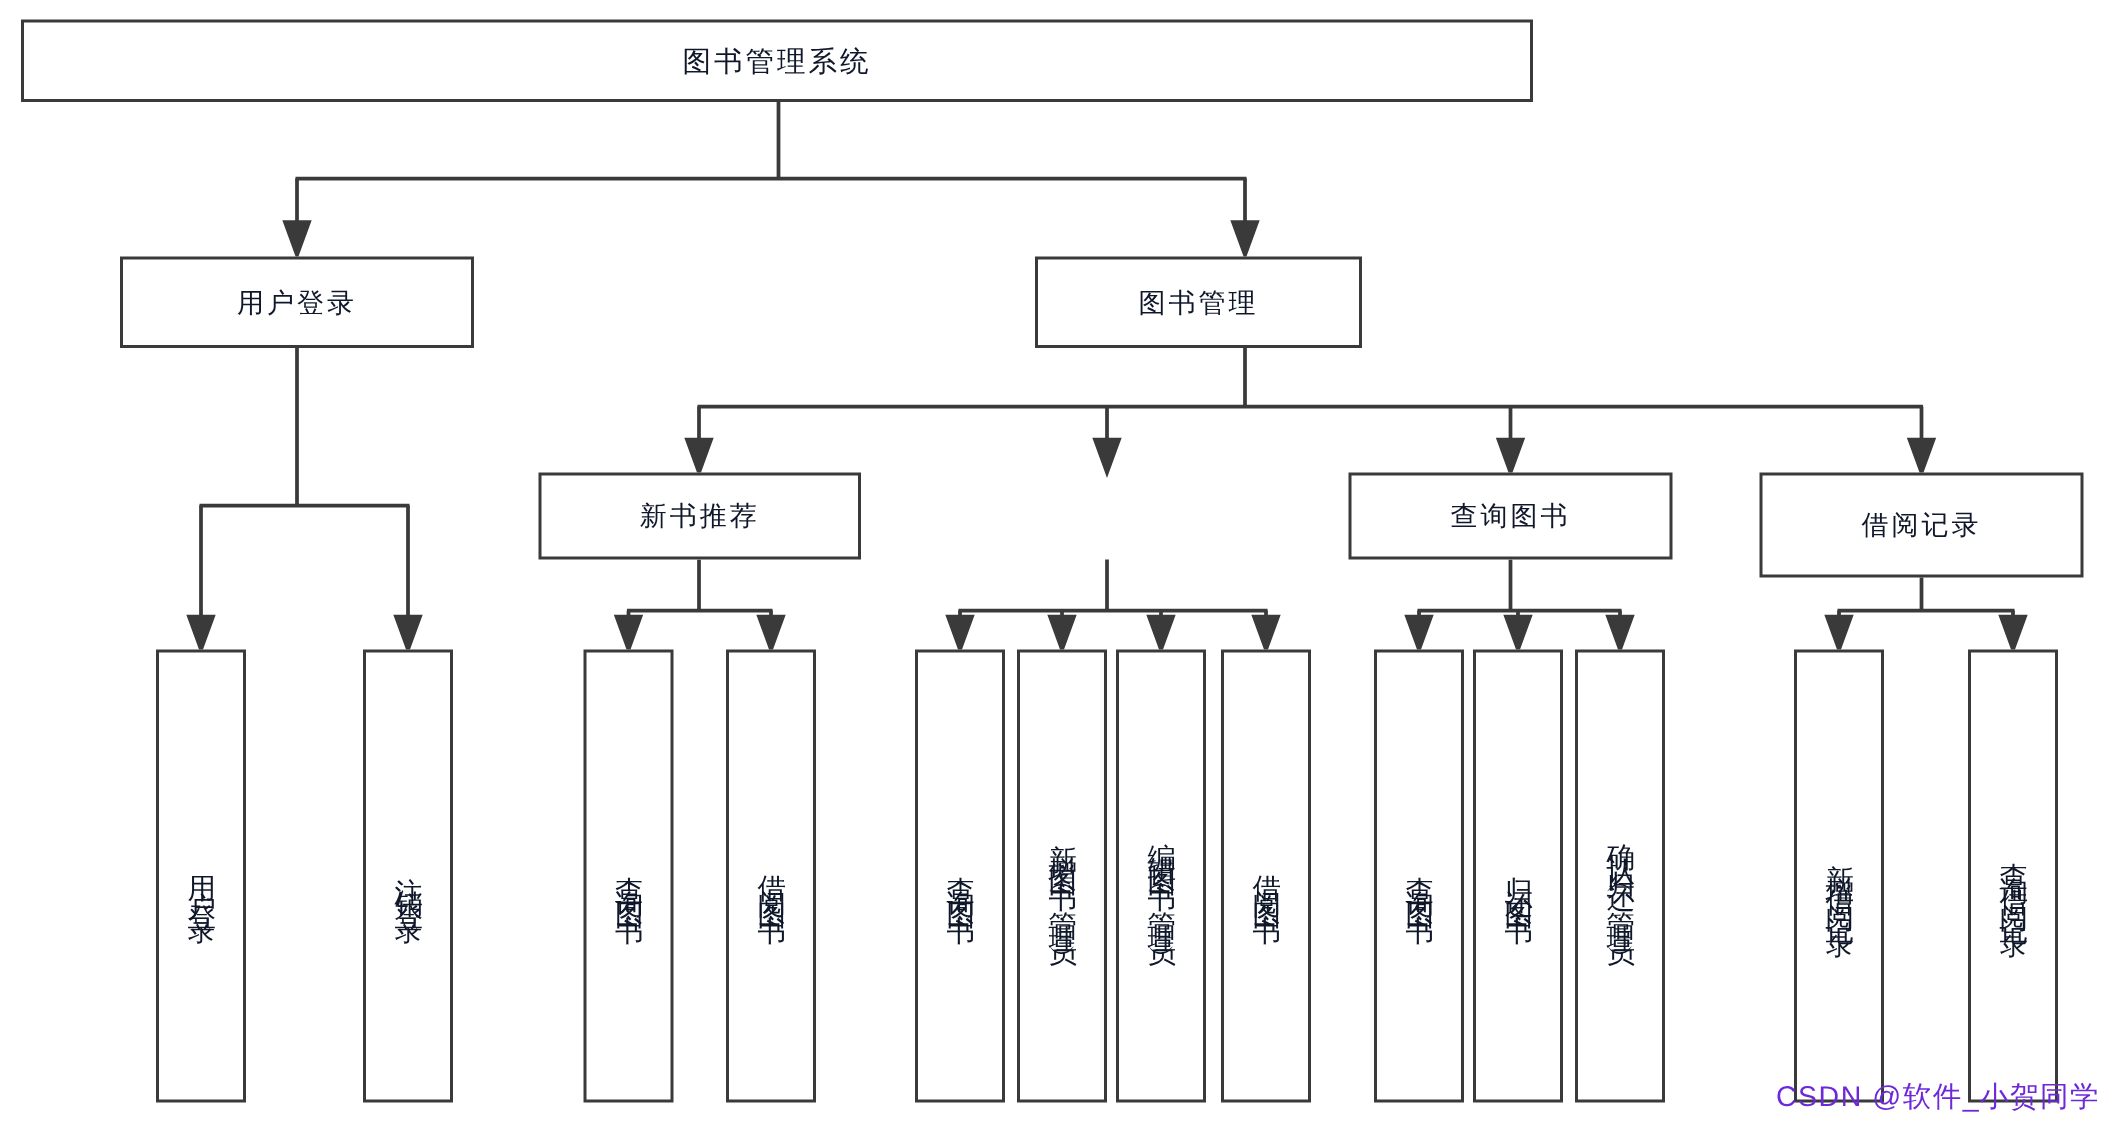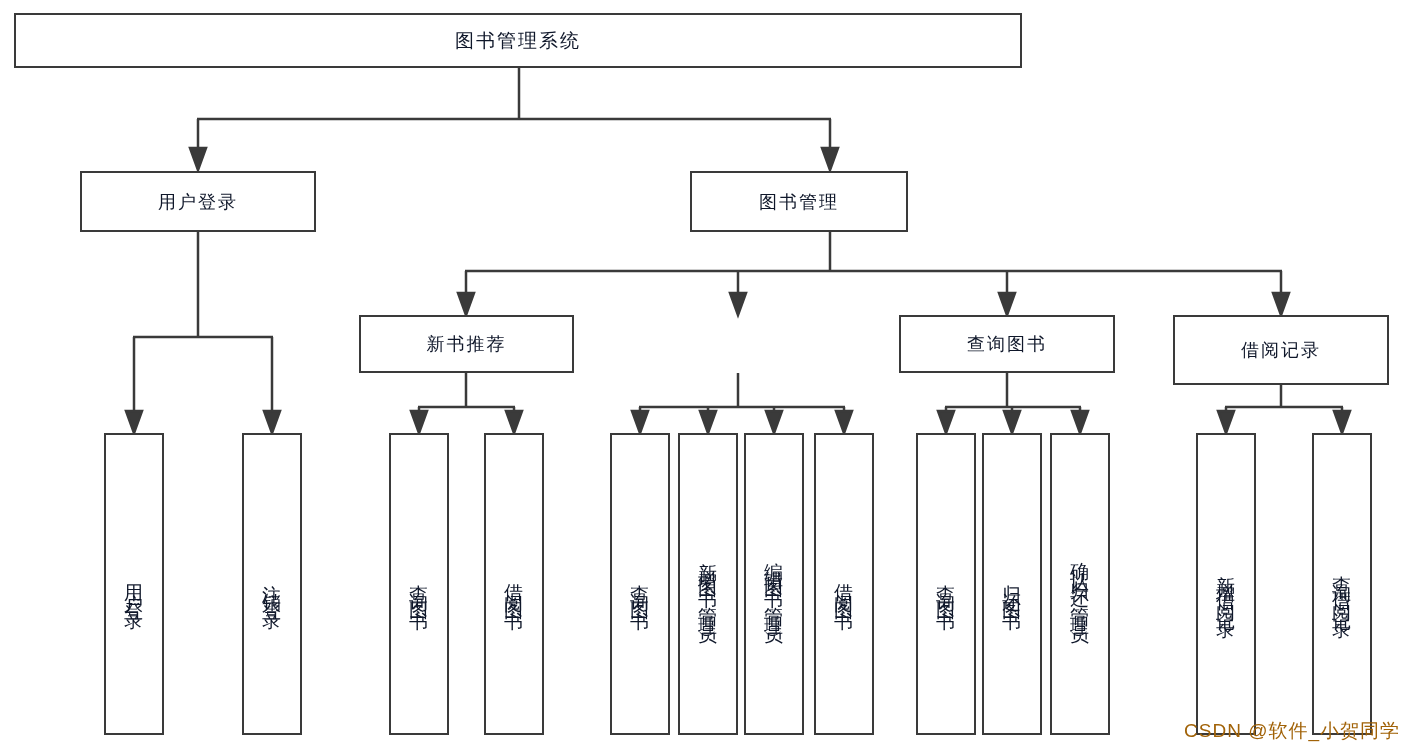--- a/index.html
+++ b/index.html
@@ -31,21 +31,21 @@
     font-size:19px;
     letter-spacing:9px;
     line-height:1;
     padding-top:6px;
   }
   .watermark{
     position:absolute;
     right:5px;
     bottom:3px;
     font-size:19px;
-    color:#a16207;
+    color:#6d28d9;
     letter-spacing:1px;
     z-index:5;
     white-space:nowrap;
   }
 </style>
 </head>
 <body>
 
 <div class="canvas">
 

